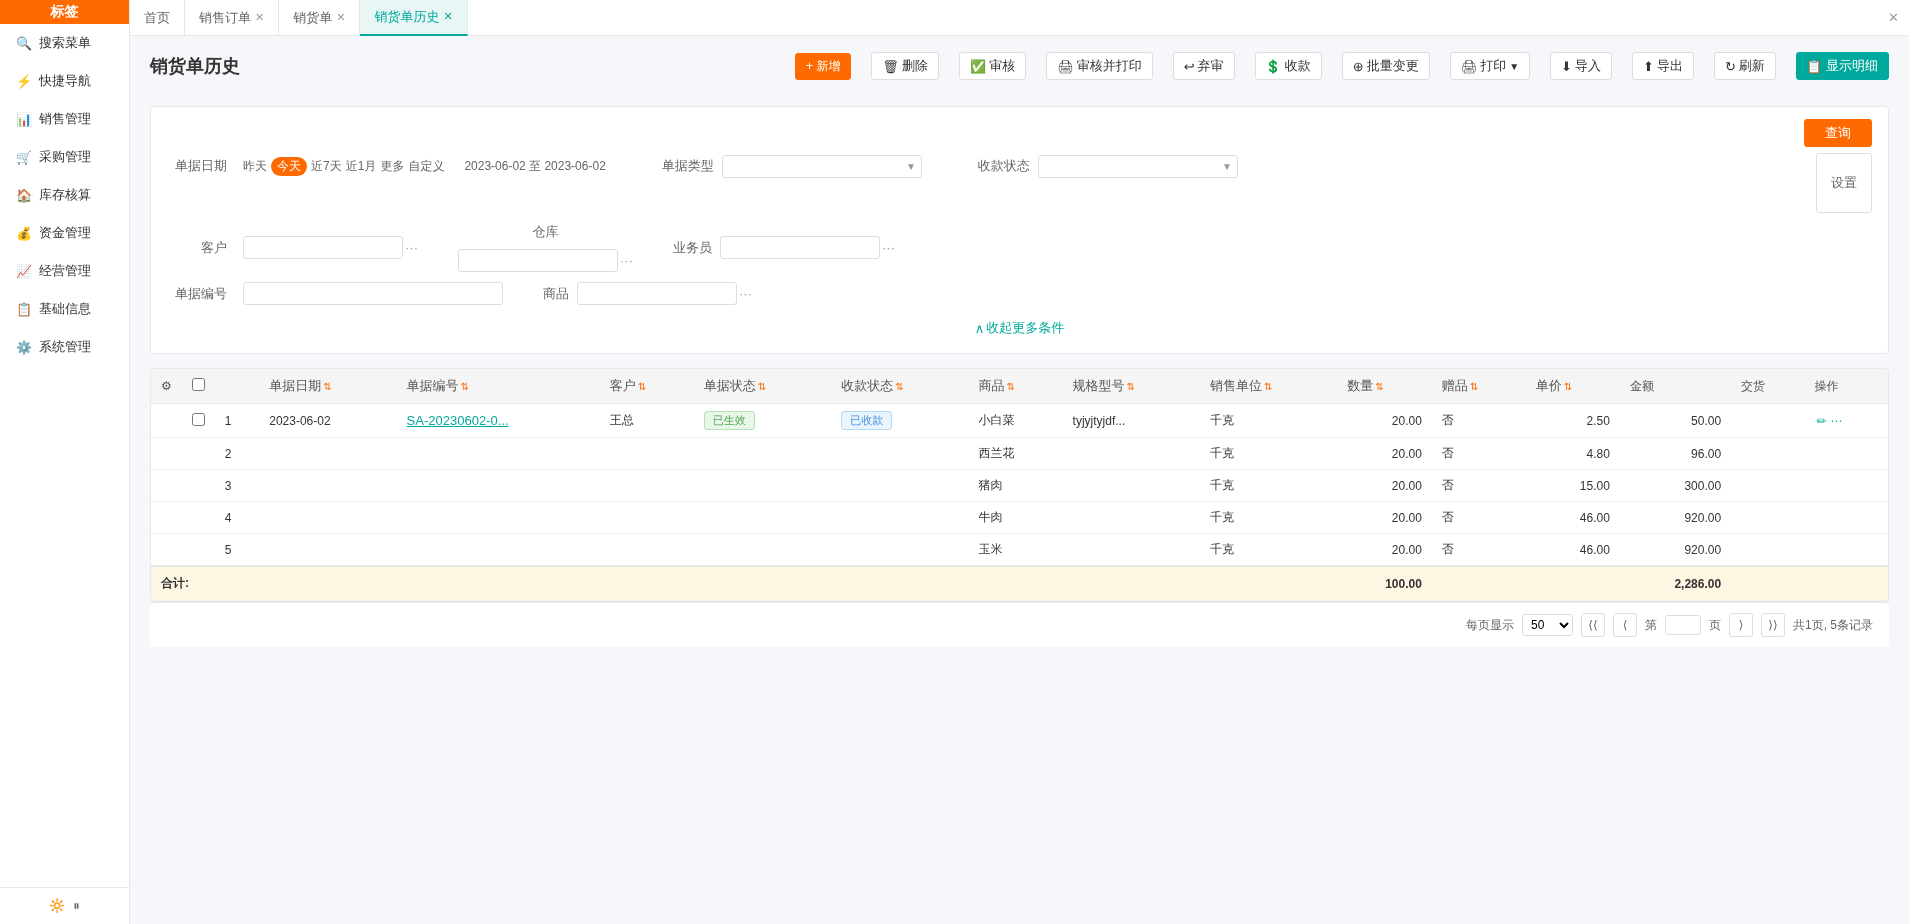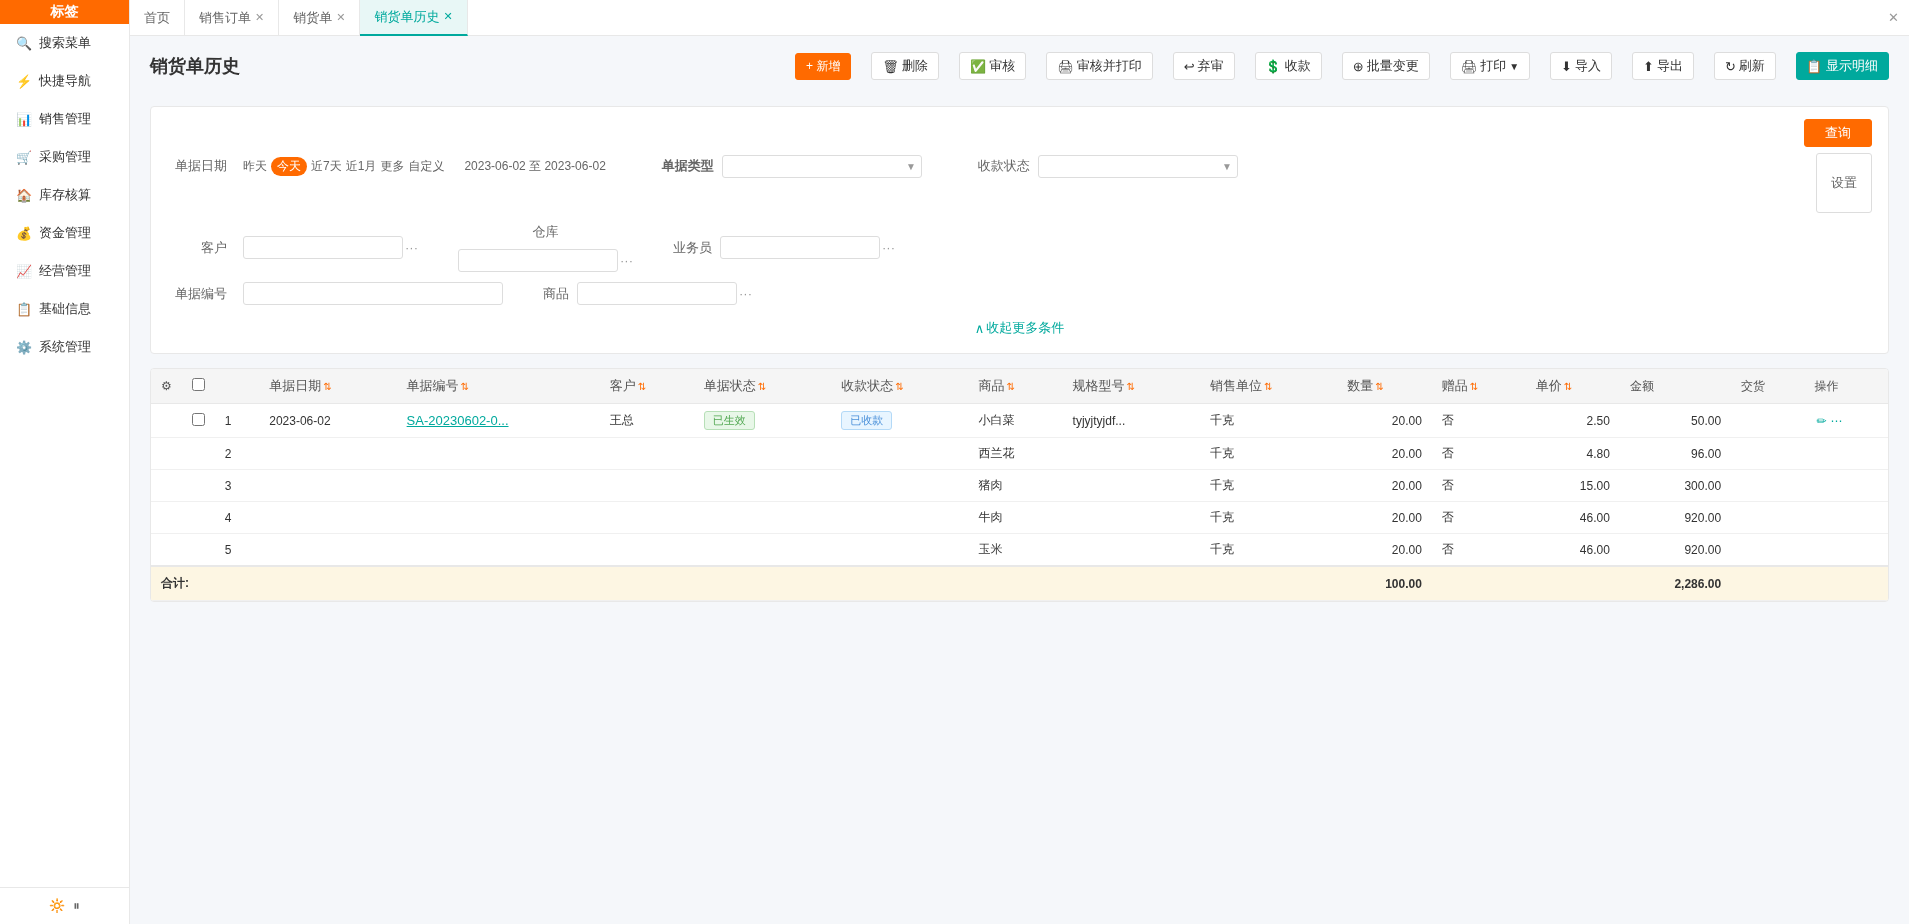--- a/index.html
+++ b/index.html
@@ -210,21 +210,21 @@
           <span class="date-shortcut">昨天</span>
           <span class="date-shortcut active">今天</span>
           <span class="date-shortcut">近7天</span>
           <span class="date-shortcut">近1月</span>
           <span class="date-shortcut">更多</span>
           <span class="date-shortcut">自定义</span>
         </div>
         <span class="date-range">2023-06-02 至 2023-06-02</span>
 
         <div style="margin-left:40px; display:flex; align-items:center; gap:8px;">
-          <span class="filter-label" style="width:auto;font-weight:bold;">单据类型</span>
+          <span class="filter-label" style="width:auto;">单据类型</span>
           <div style="position:relative; display:inline-flex; align-items:center;">
             <input class="filter-select" type="text" style="width: 200px; padding-right: 24px;" value="">
             <span style="position:absolute;right:6px;color:#999;font-size:10px;">▼</span>
           </div>
         </div>
 
         <div style="margin-left:40px; display:flex; align-items:center; gap:8px;">
           <span class="filter-label" style="width:auto;">收款状态</span>
           <div style="position:relative; display:inline-flex; align-items:center;">
             <input class="filter-select" type="text" style="width: 200px; padding-right: 24px;" value="">
@@ -409,14 +409,30 @@
             <td></td>
             <td></td>
             <td style="font-weight:bold;text-align:right;">2,286.00</td>
             <td></td>
             <td></td>
           </tr>
         </tfoot>
       </table>
     </div>
 
+    <div class="pagination-bar">
+      <span class="pagination-label">每页显示</span>
+      <select class="pagination-select">
+        <option>50</option>
+        <option>100</option>
+        <option>200</option>
+      </select>
+      <div class="page-btn">⟨⟨</div>
+      <div class="page-btn">⟨</div>
+      <span class="pagination-label">第</span>
+      <input class="page-input" type="text" style="">
+      <span class="pagination-label">页</span>
+      <div class="page-btn">⟩</div>
+      <div class="page-btn">⟩⟩</div>
+      <span class="total-info">共1页, 5条记录</span>
+    </div>
   </div>
 </div>
 
 </body></html>

